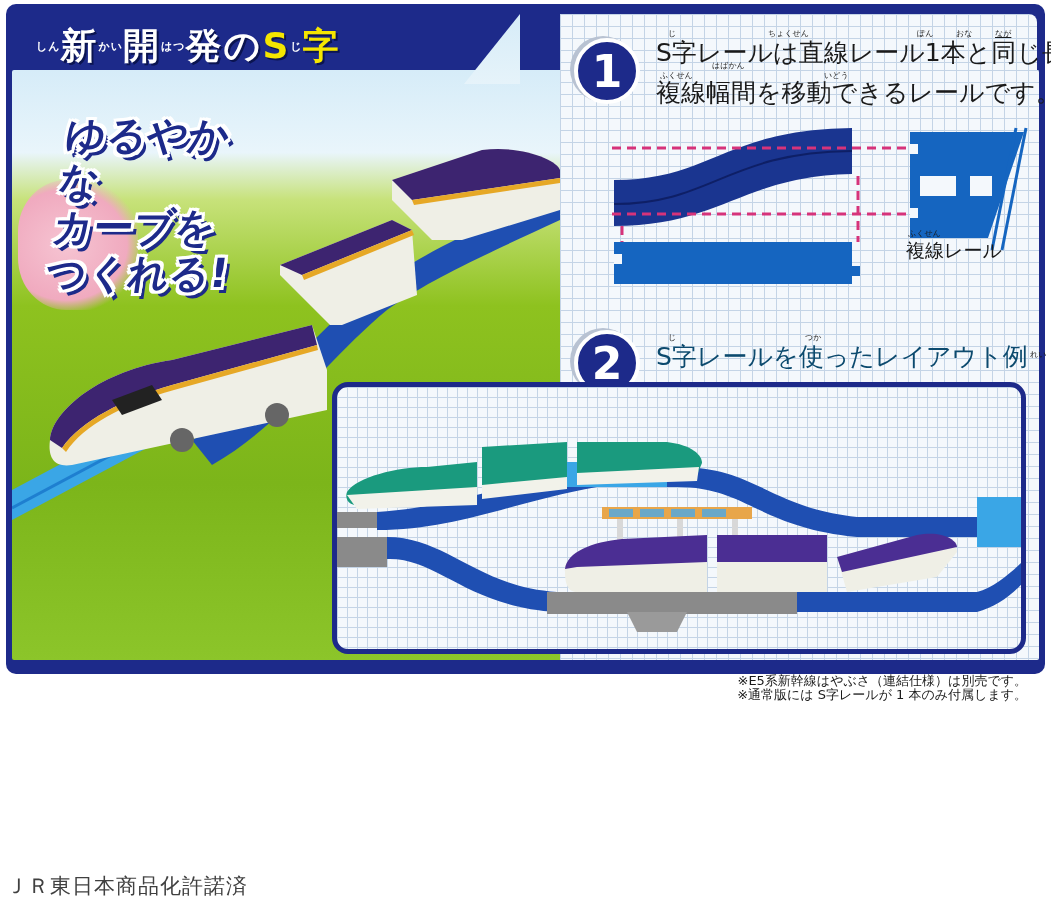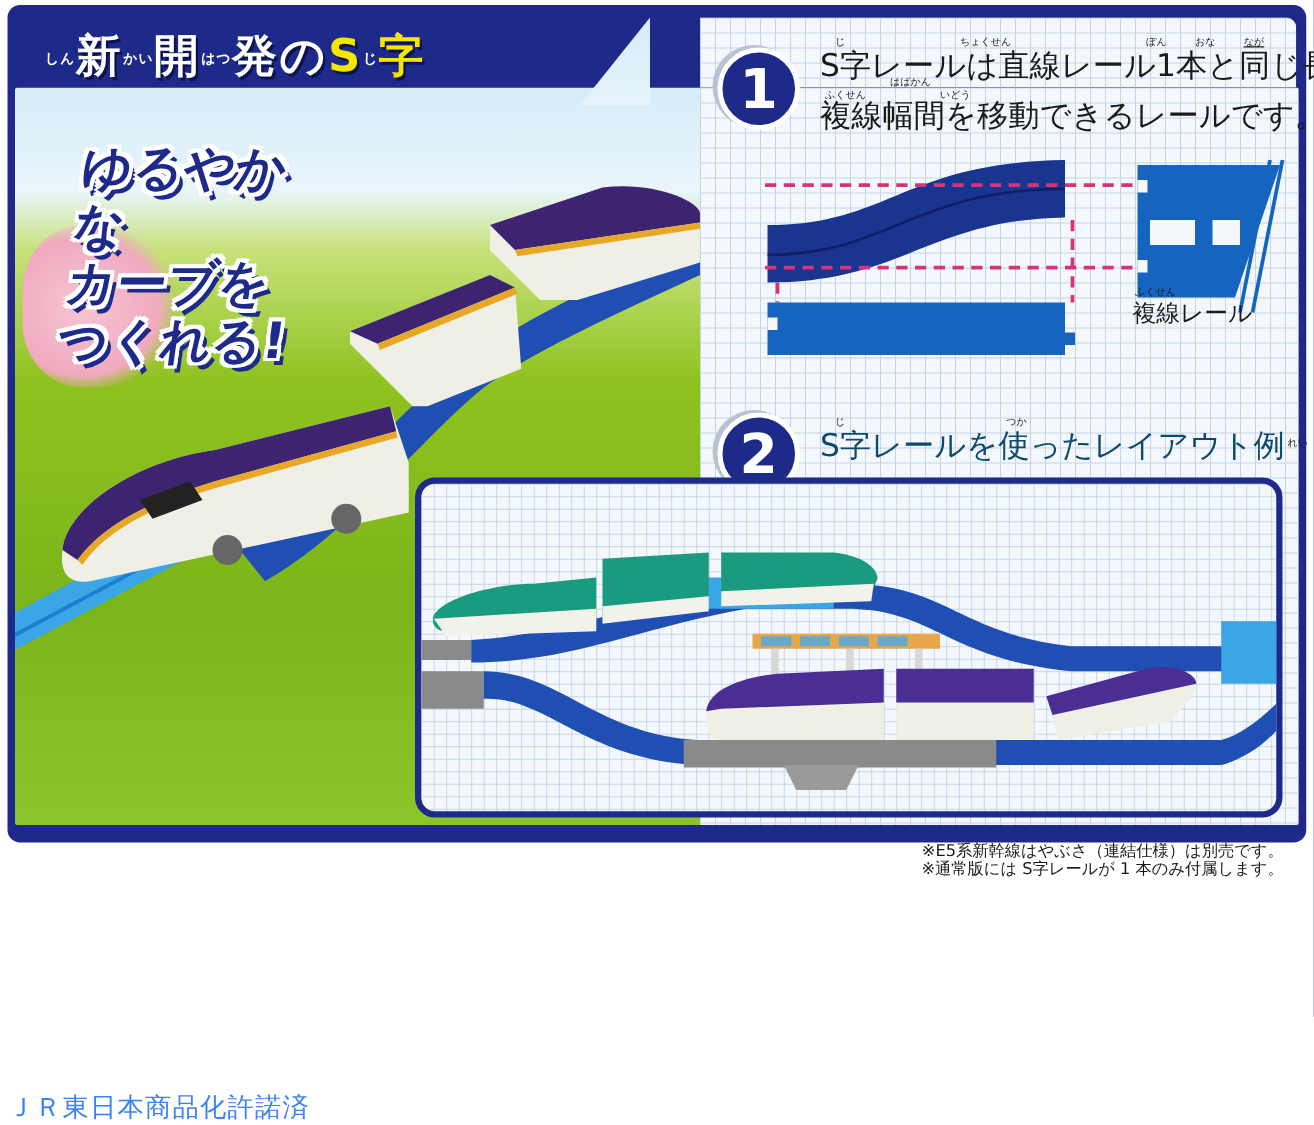--- a/index.html
+++ b/index.html
@@ -81,21 +81,21 @@
     .layout-box {
       position: absolute; left: 332px; top: 382px; width: 694px; height: 272px;
       border: 5px solid #1d2a8a; border-radius: 16px; overflow: hidden;
       background-color: #f4f8fc;
       background-image:
         linear-gradient(#c4d4e6 1px, transparent 1px),
         linear-gradient(90deg, #c4d4e6 1px, transparent 1px);
       background-size: 10px 10px;
     }
     .note { position: absolute; right: 24px; font-size: 13px; color: #1a1a1a; white-space: nowrap; }
-    .license { position: absolute; left: 6px; top: 872px; font-size: 21px; color: #3b82f6; letter-spacing: 1px; white-space: nowrap; }
+    .license { position: absolute; left: 6px; top: 872px; font-size: 21px; color: #404040; letter-spacing: 1px; white-space: nowrap; }
   </style>
 </head>
 <body>
 
 <div class="frame"></div>
 <div class="scene">
   <div class="sky"></div>
   <div class="grid"></div>
 </div>
 <div class="right-top-panel"></div>
@@ -171,21 +171,21 @@
 
 <span class="ruby" style="left:668px;top:28px;">じ</span>
 <span class="ruby" style="left:768px;top:28px;">ちょくせん</span>
 <span class="ruby" style="left:917px;top:28px;">ぽん</span>
 <span class="ruby" style="left:956px;top:28px;">おな</span>
 <span class="ruby" style="left:995px;top:28px;text-decoration:underline;">なが</span>
 <div class="line1 text-black">S字レールは直線レール1本と同じ長さで</div>
 
 <span class="ruby" style="left:660px;top:70px;">ふくせん</span>
 <span class="ruby" style="left:712px;top:60px;">はばかん</span>
-<span class="ruby" style="left:752px;top:70px;">いどう</span>
+<span class="ruby" style="left:824px;top:70px;">いどう</span>
 <div class="line2 text-black">複線幅間を移動できるレールです。</div>
 
 <svg class="diag" width="420" height="172" viewBox="0 0 420 172">
 
   <path d="M2,56 C100,56 110,6 240,4 L240,50 C130,52 110,102 2,102 Z" fill="#1a3590"></path>
   <path d="M2,80 C100,80 115,28 240,27" stroke="#0e1f66" stroke-width="2" fill="none"></path>
 
   <rect x="2" y="118" width="238" height="42" fill="#1565c0"></rect>
   <rect x="2" y="130" width="8" height="10" fill="#f4f8fc"></rect>
   <rect x="240" y="142" width="8" height="10" fill="#1565c0"></rect>

